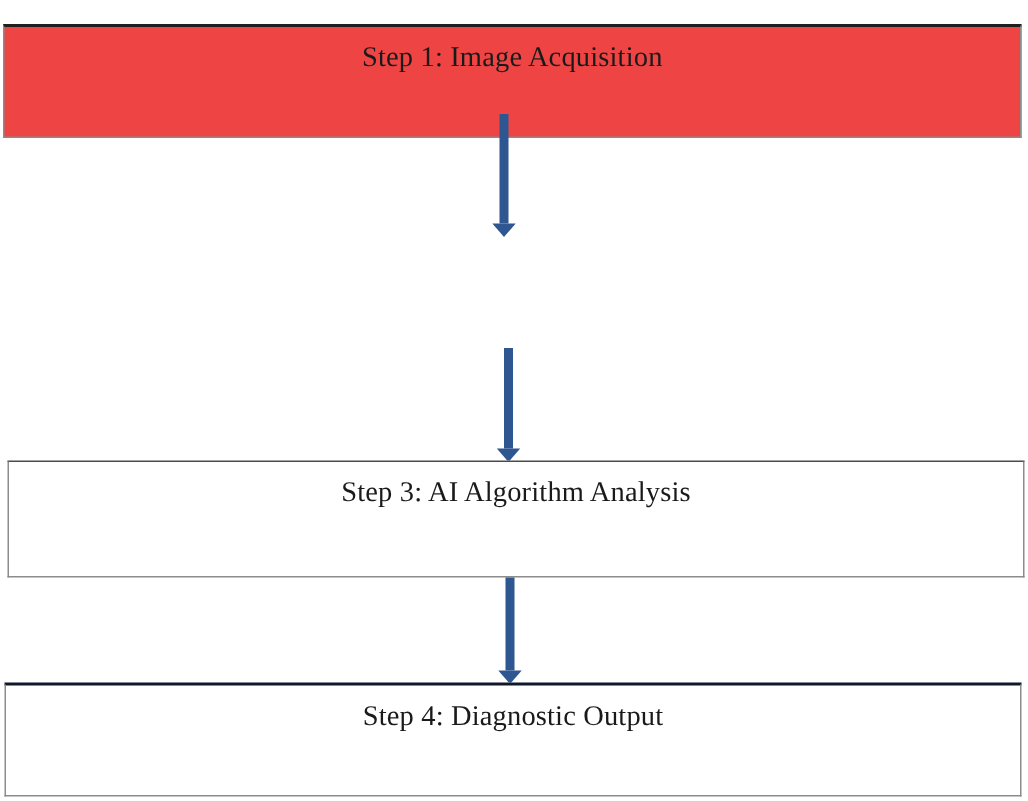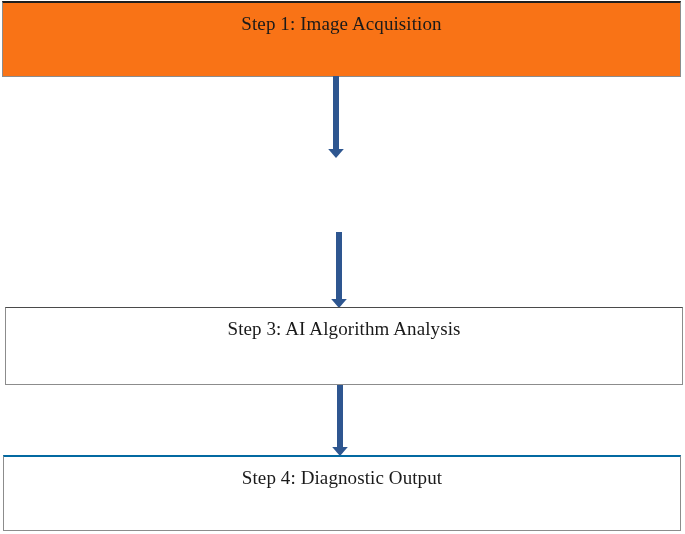--- a/index.html
+++ b/index.html
@@ -25,21 +25,21 @@
     position: absolute;
     box-sizing: border-box;
     background: #ffffff;
     border: 1px solid #8c8c8c;
     border-top-color: #4a4a4a;
   }
   .step-box.box-first {
     border-top: 2px solid #1f1f1f;
   }
   .step-box.box-last {
-    border-top: 2px solid #0369a1;
+    border-top: 2px solid #0f172a;
   }
 
   .step-label {
     position: absolute;
     left: 0;
     right: 0;
     top: 8px;
     text-align: center;
     font-size: 19px;
     line-height: 26px;
@@ -53,21 +53,21 @@
     position: absolute;
     display: block;
     overflow: visible;
   }
 </style>
 </head>
 <body>
 
 <div id="flowchart-canvas" style="background: rgb(255, 255, 255);">
 
-  <div class="step-box box-first" id="box-step-1" style="left: 2px; top: 1px; width: 679px; height: 76px; background: #f97316;">
+  <div class="step-box box-first" id="box-step-1" style="left: 2px; top: 16px; width: 679px; height: 76px; background: #ef4444;">
     <div class="step-label" style="color: rgb(26, 26, 26);">Step 1: Image Acquisition</div>
   </div>
 
   <svg class="connector" id="connector-0" xmlns="http://www.w3.org/2000/svg" width="20" height="82" viewBox="0 0 20 82" style="left: 326px; top: 76px;">
     <g>
       <rect class="arrow-shaft" x="7" y="0" width="6" height="73" fill="#2e5690"></rect>
       <polygon class="arrow-head" points="2.1999999999999993,73 17.8,73 10,82" fill="#2e5690"></polygon>
     </g>
   </svg>
 

